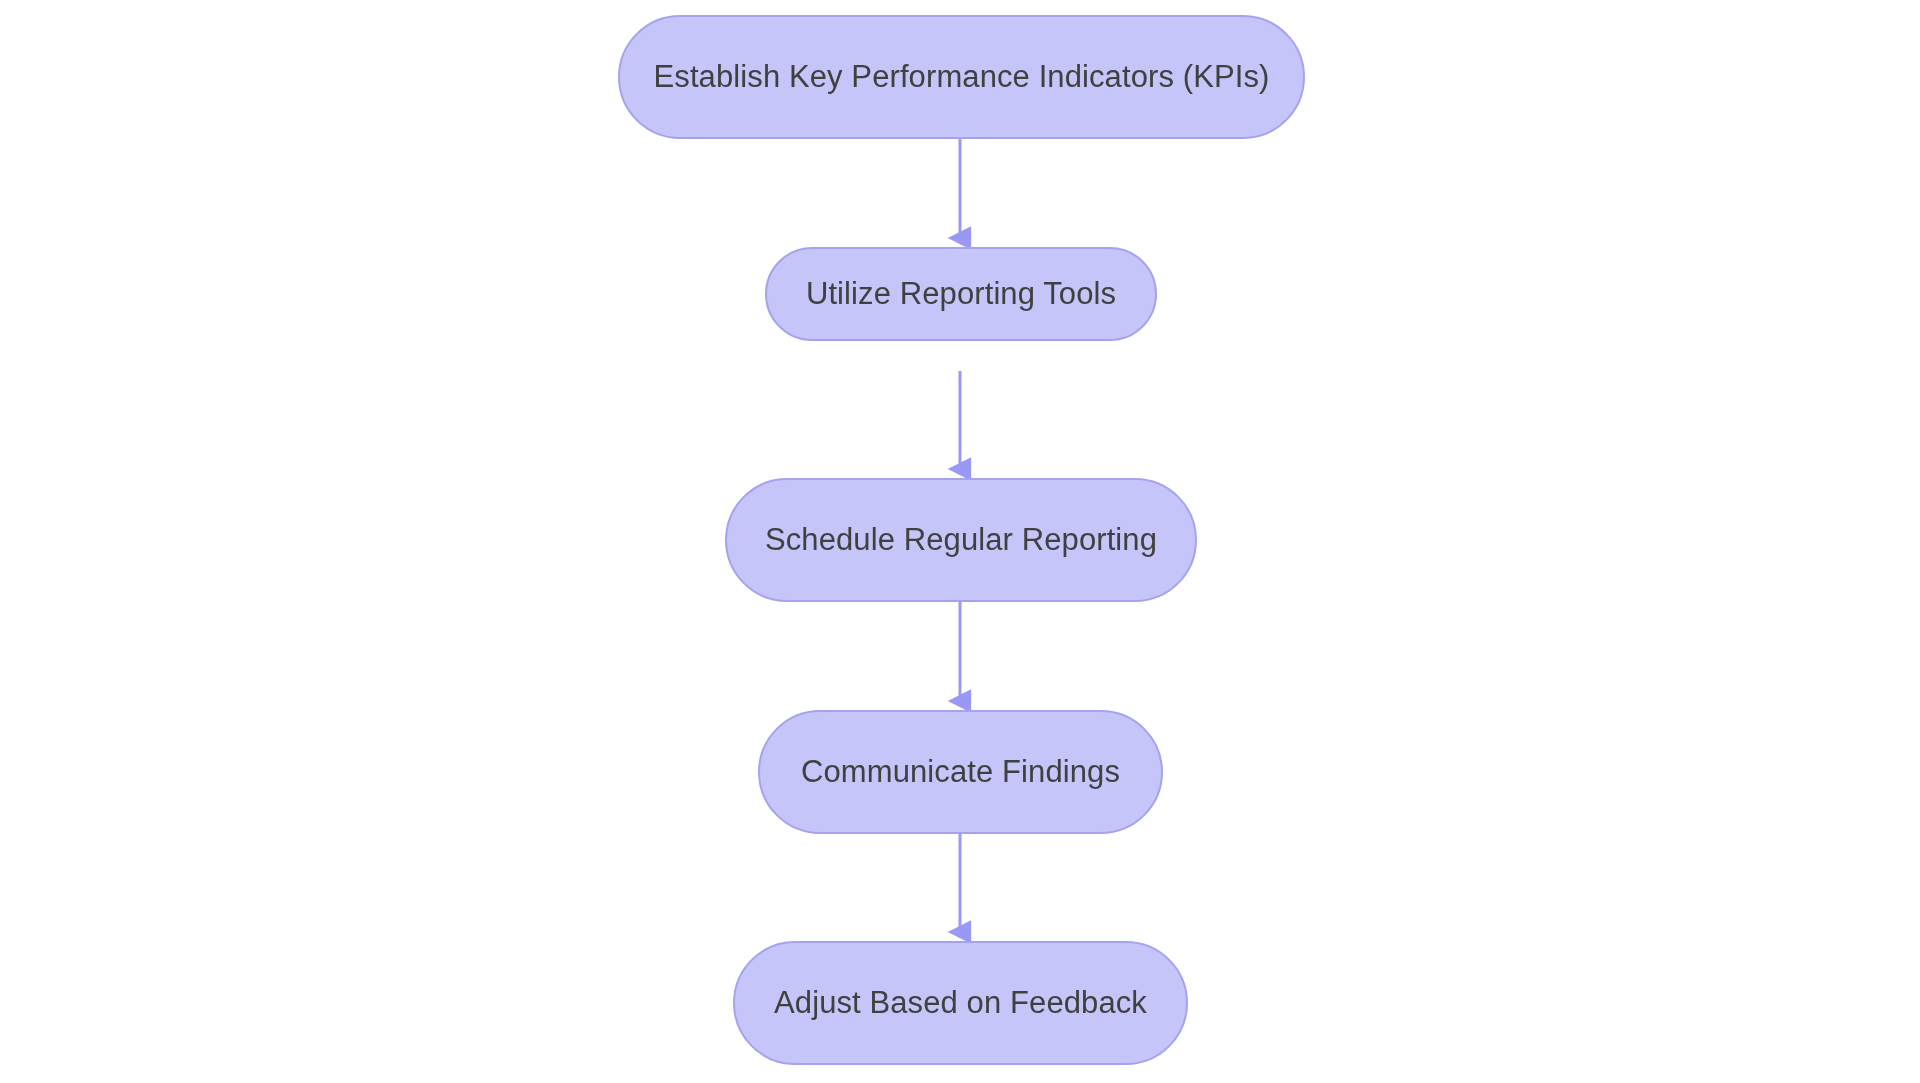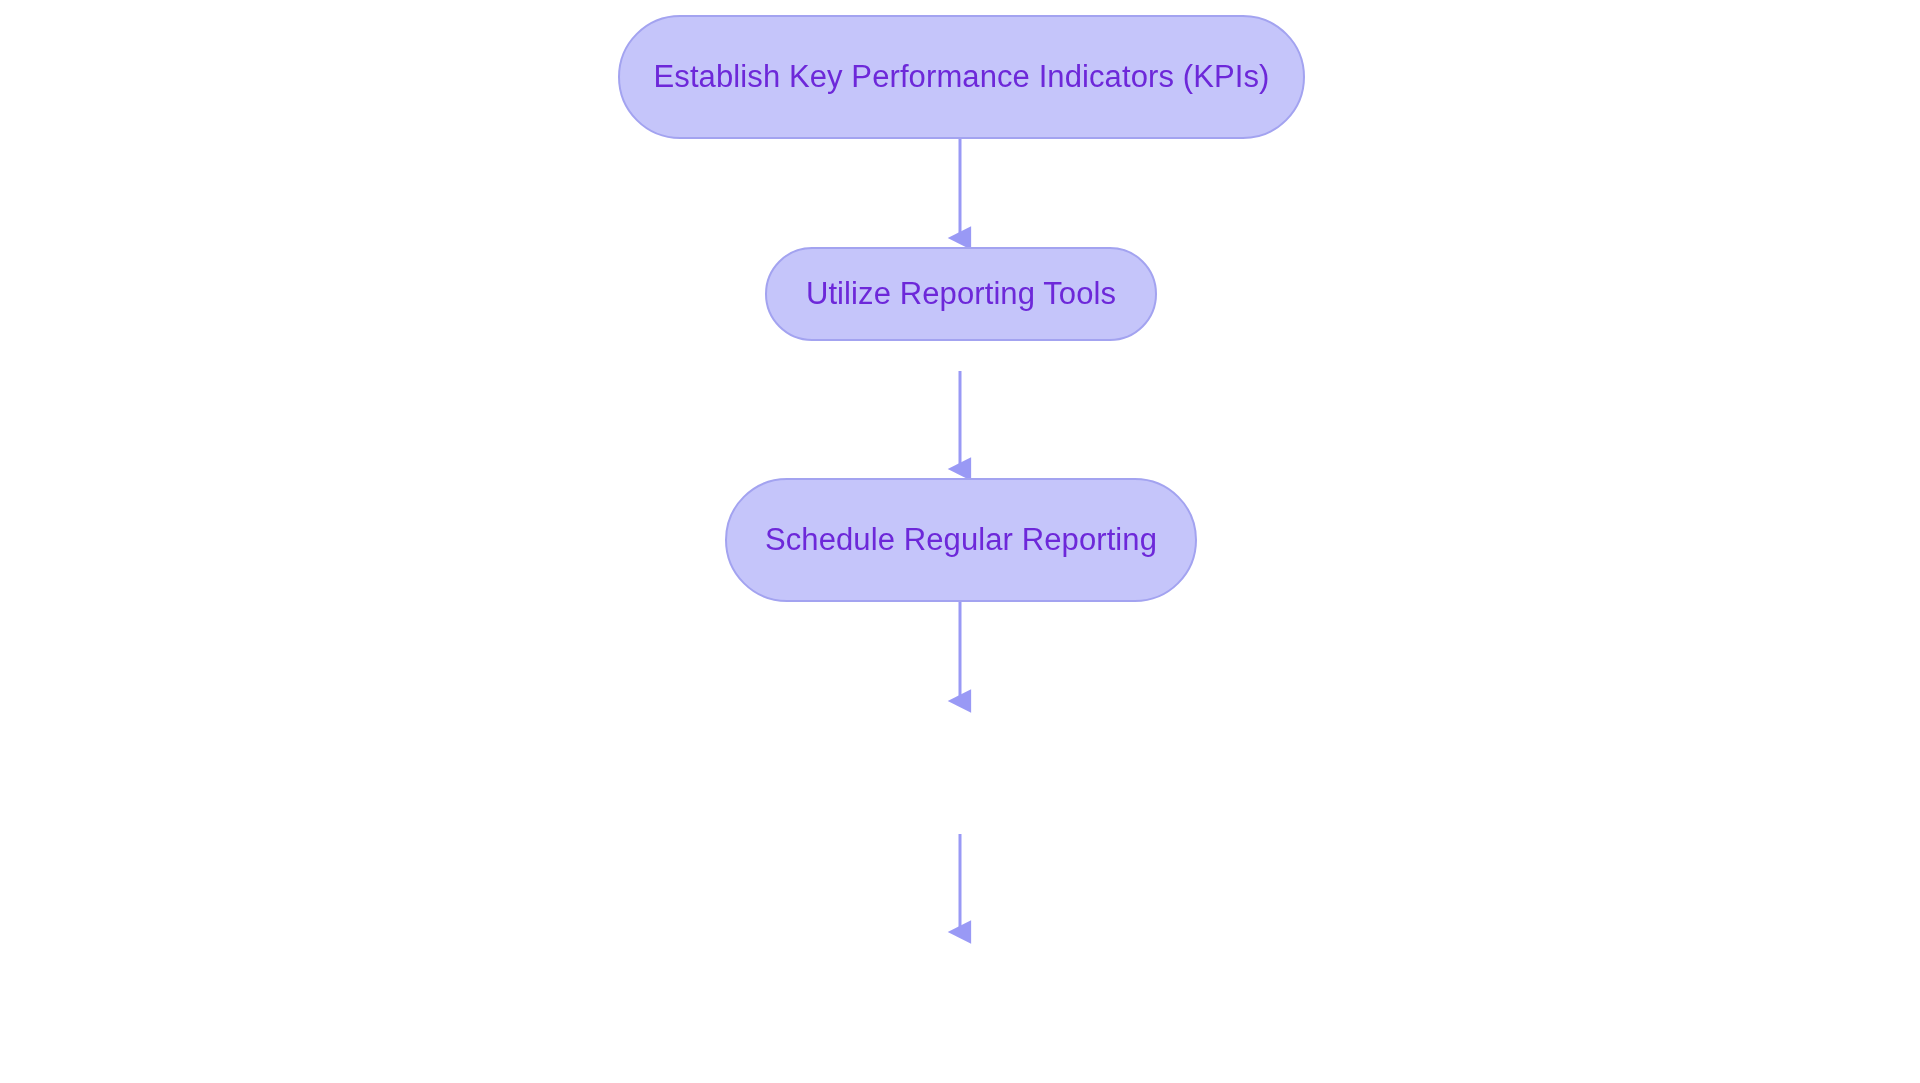--- a/index.html
+++ b/index.html
@@ -49,21 +49,21 @@
     display: flex;
     align-items: center;
     justify-content: center;
     background: #c5c5fa;
     border: 2px solid #a3a3f0;
     border-radius: 62px;
     cursor: pointer;
   }
 
   .flow-node-label {
-    color: #6d28d9;
+    color: #404040;
     font-family: "Liberation Sans", "DejaVu Sans", sans-serif;
     font-size: 31px;
     font-weight: 400;
     line-height: 1.2;
     letter-spacing: 0.1px;
     white-space: nowrap;
     text-align: center;
     user-select: none;
   }
 
@@ -110,16 +110,22 @@
     </div>
 
     <div class="flow-node" id="node-tools">
       <span class="flow-node-label">Utilize Reporting Tools</span>
     </div>
 
     <div class="flow-node" id="node-schedule">
       <span class="flow-node-label">Schedule Regular Reporting</span>
     </div>
 
+    <div class="flow-node" id="node-communicate">
+      <span class="flow-node-label">Communicate Findings</span>
+    </div>
 
+    <div class="flow-node" id="node-adjust">
+      <span class="flow-node-label">Adjust Based on Feedback</span>
+    </div>
 
   </div>
 </div>
 
 </body></html>

